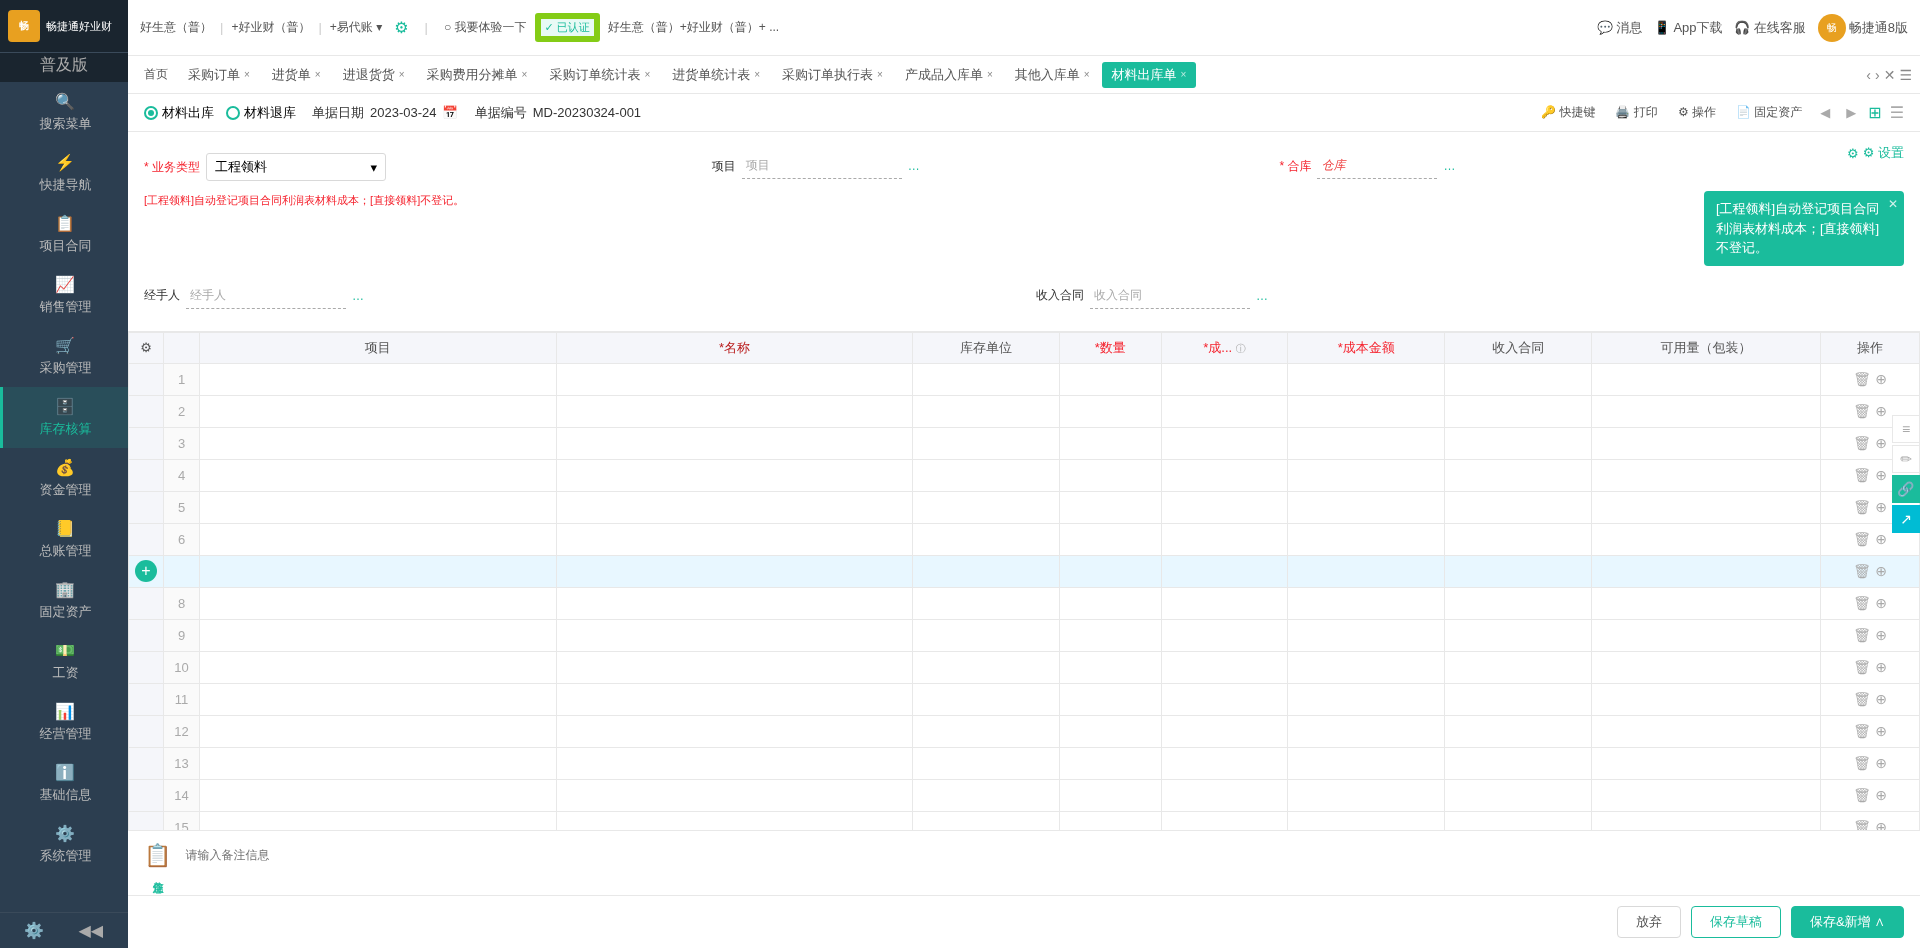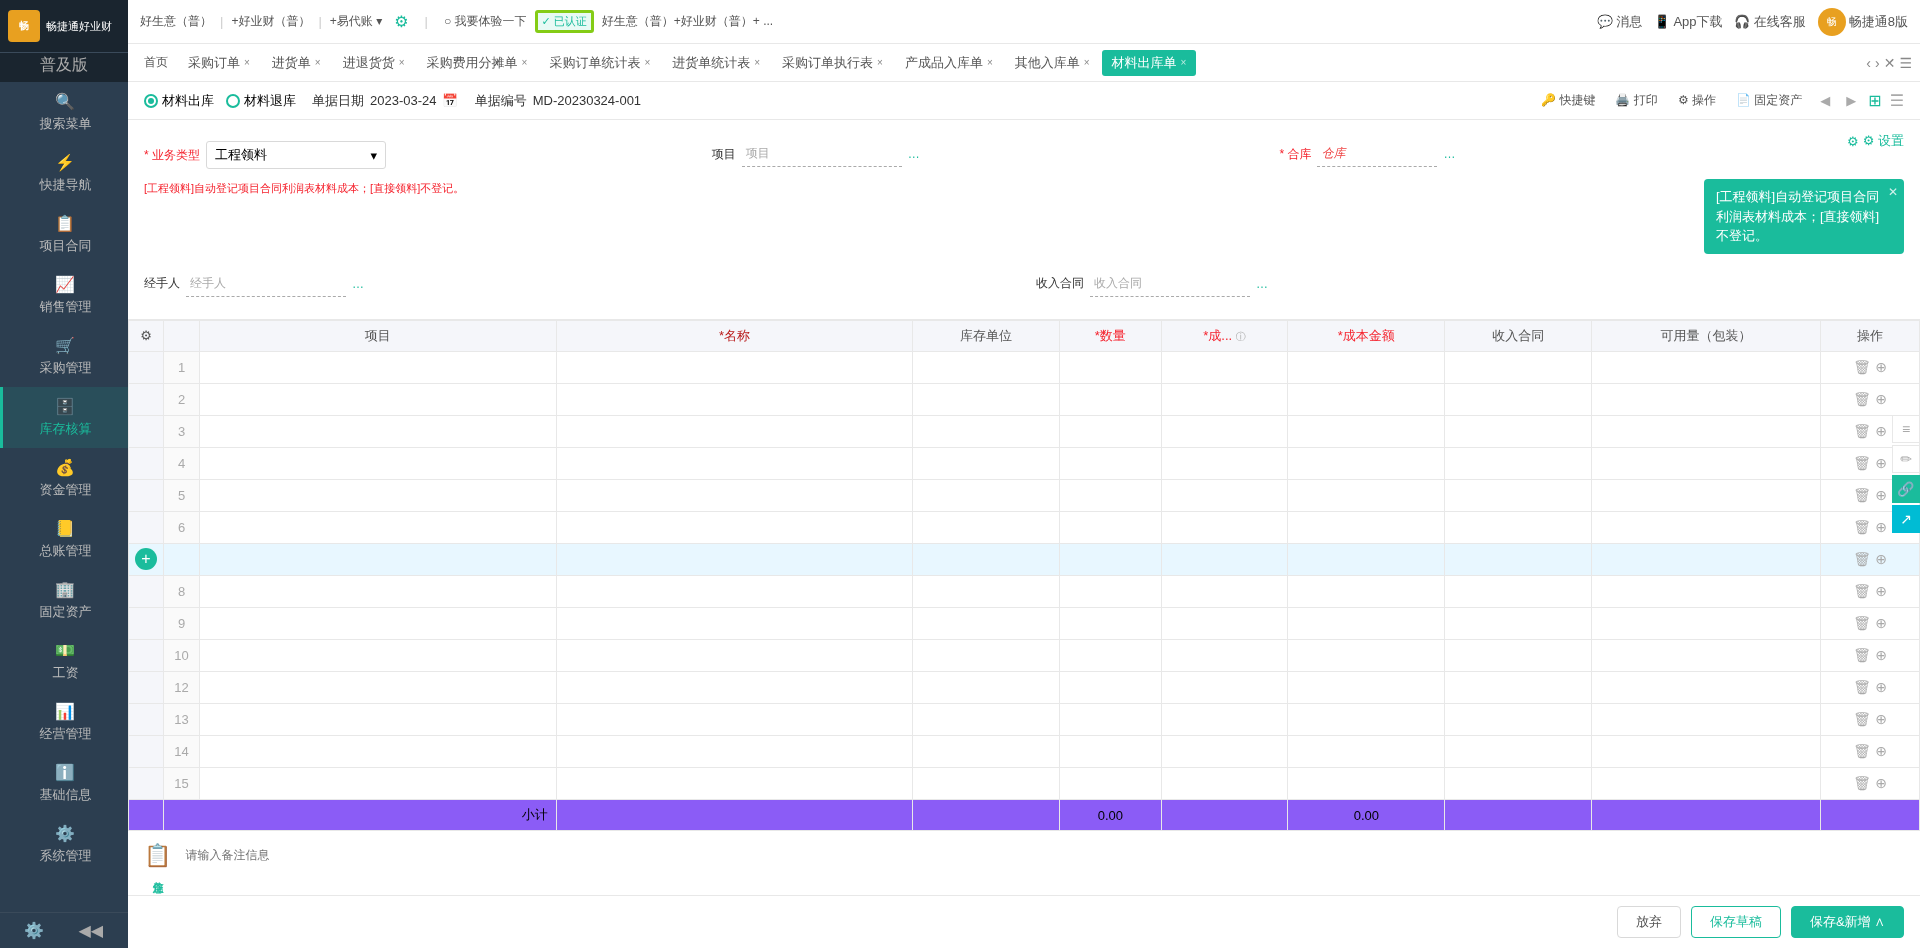--- a/index.html
+++ b/index.html
@@ -15,27 +15,27 @@
     .sidebar-item { display: flex; flex-direction: column; align-items: center; padding: 10px 4px; cursor: pointer; color: #bbb; font-size: 11px; gap: 4px; border-left: 3px solid transparent; }
     .sidebar-item.active { background: #1abc9c22; color: #1abc9c; border-left: 3px solid #1abc9c; }
     .sidebar-item-icon { font-size: 16px; }
     .sidebar-bottom { display: flex; align-items: center; justify-content: space-around; padding: 8px; border-top: 1px solid #3a4a5a; }
     .sidebar-bottom-icon { color: #aaa; cursor: pointer; font-size: 16px; }
 
     
     .main { flex: 1; display: flex; flex-direction: column; overflow: hidden; }
 
     
-    .topbar { background: #fff; display: flex; align-items: center; padding: 0 12px; height: 44px; border-bottom: 1px solid #e8e8e8; gap: 12px; justify-content: space-between; }
+    .topbar { background: #fff; display: flex; align-items: center; padding: 0 12px; height: 56px; border-bottom: 1px solid #e8e8e8; gap: 12px; justify-content: space-between; }
     .topbar-left { display: flex; align-items: center; gap: 8px; overflow: hidden; flex: 1; }
     .topbar-nav-item { font-size: 12px; color: #555; cursor: pointer; white-space: nowrap; display: flex; align-items: center; gap: 2px; }
     .topbar-right { display: flex; align-items: center; gap: 12px; flex-shrink: 0; color: #555; font-size: 12px; }
     .topbar-right-item { display: flex; align-items: center; gap: 3px; cursor: pointer; white-space: nowrap; }
     .user-avatar { width: 28px; height: 28px; border-radius: 50%; background: #e8a020; display: flex; align-items: center; justify-content: center; color: #fff; font-size: 10px; }
-    .certified-badge { color: #1abc9c; background: #e8faf5; border: 3px solid #84cc16; border-radius: 3px; padding: 1px 4px; font-size: 11px; }
+    .certified-badge { color: #1abc9c; background: #e8faf5; border: 6px solid #84cc16; border-radius: 3px; padding: 1px 4px; font-size: 11px; }
 
     
     .tab-bar { background: #fff; display: flex; align-items: center; padding: 0 8px; height: 38px; border-bottom: 1px solid #e8e8e8; overflow-x: auto; gap: 2px; }
     .tab-bar::-webkit-scrollbar { height: 3px; }
     .tab-item { display: flex; align-items: center; gap: 4px; padding: 4px 10px; font-size: 12px; color: #555; cursor: pointer; white-space: nowrap; border-radius: 3px; }
     .tab-item.active { background: #1abc9c; color: #fff; }
     .tab-item .tab-close { font-size: 10px; color: inherit; opacity: 0.7; }
     .tab-bar-home { padding: 4px 8px; font-size: 12px; color: #555; cursor: pointer; }
     .tab-bar-actions { margin-left: auto; display: flex; gap: 4px; }
     .tab-bar-actions button { border: none; background: none; cursor: pointer; font-size: 14px; color: #888; }
@@ -542,20 +542,38 @@
               <td></td>
               <td>
                 <div class="row-actions">
                   <span class="row-action-btn">🗑</span>
                   <span class="row-action-btn">⊕</span>
                 </div>
               </td>
             </tr>
           <tr>
               <td class="col-gear"></td>
+              <td class="row-num">11</td>
+              <td></td>
+              <td></td>
+              <td></td>
+              <td></td>
+              <td></td>
+              <td></td>
+              <td></td>
+              <td></td>
+              <td>
+                <div class="row-actions">
+                  <span class="row-action-btn">🗑</span>
+                  <span class="row-action-btn">⊕</span>
+                </div>
+              </td>
+            </tr>
+          <tr>
+              <td class="col-gear"></td>
               <td class="row-num">12</td>
               <td></td>
               <td></td>
               <td></td>
               <td></td>
               <td></td>
               <td></td>
               <td></td>
               <td></td>
               <td>

